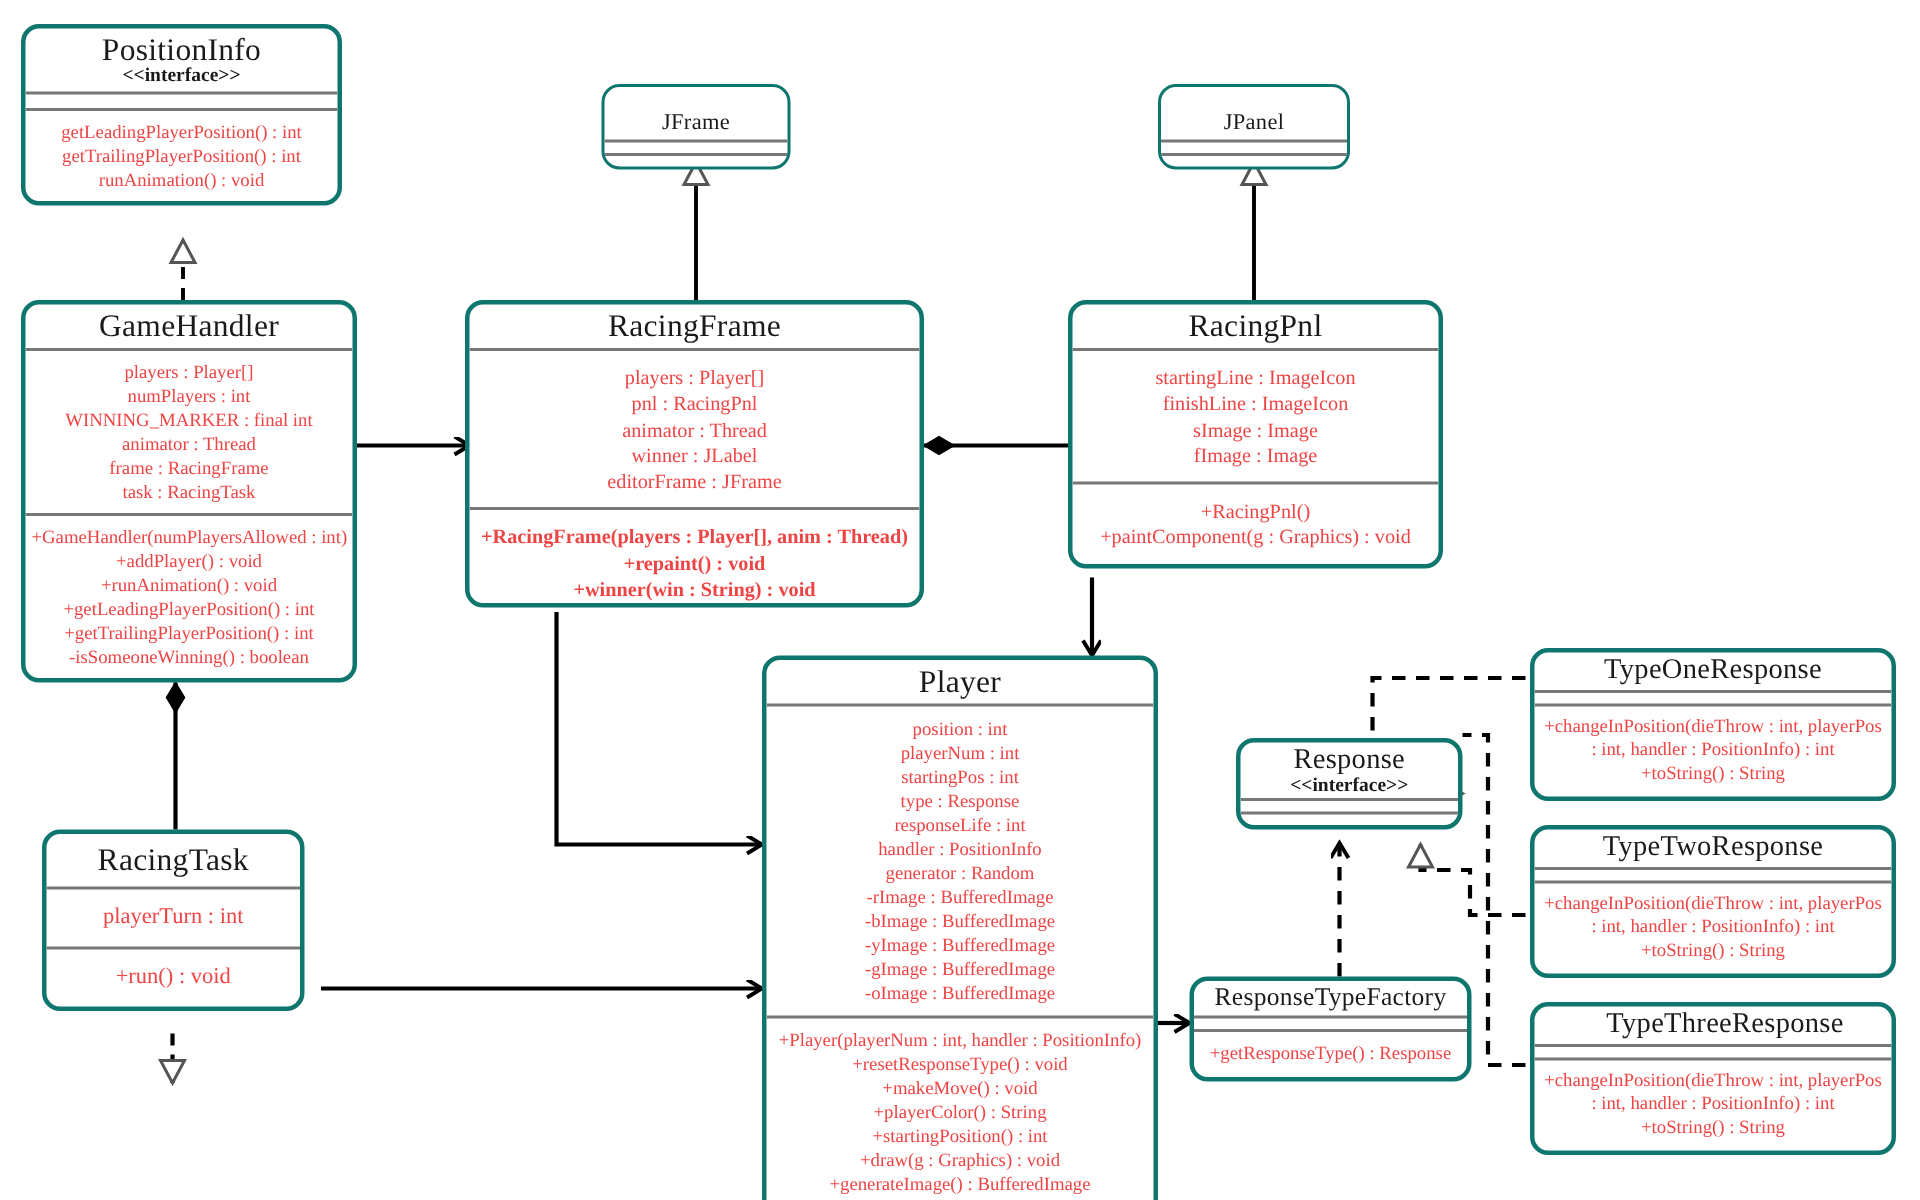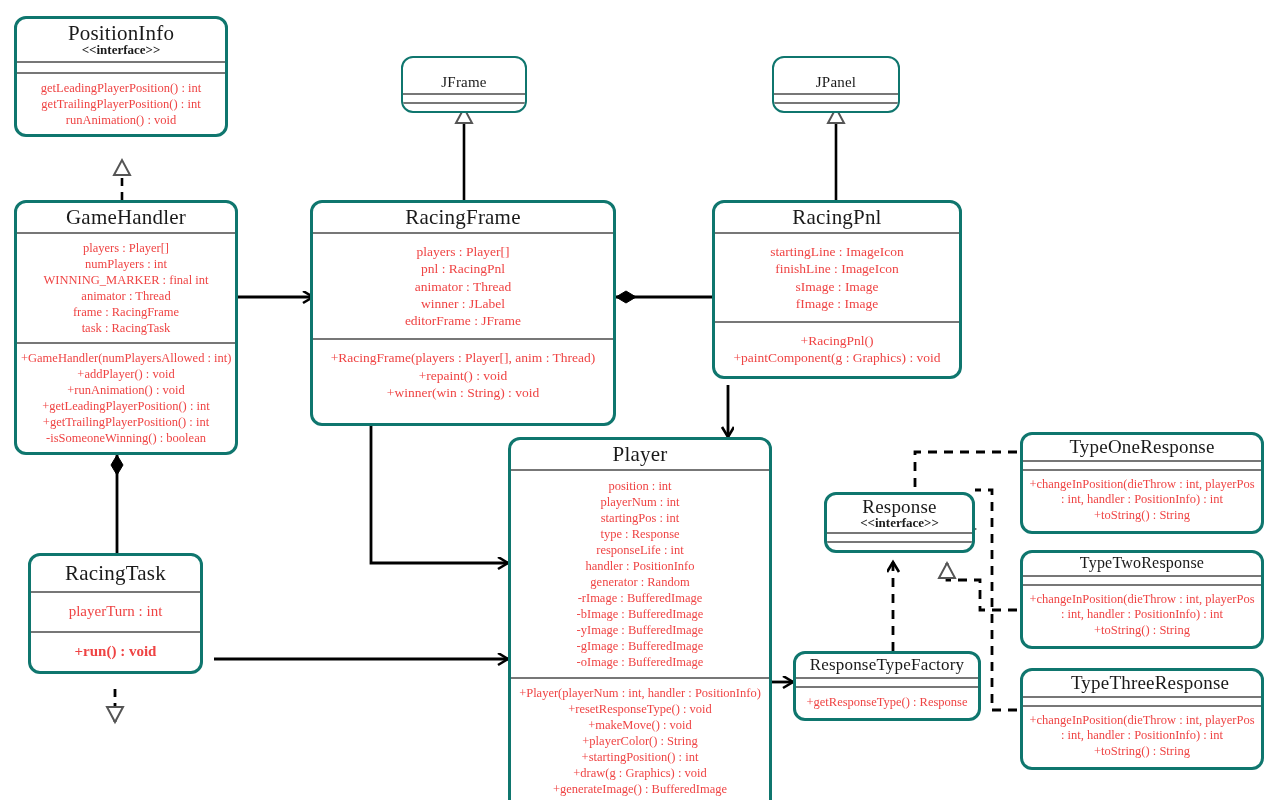--- a/index.html
+++ b/index.html
@@ -222,21 +222,21 @@
     <div class="cls-header">
       <div class="cls-name">RacingFrame</div>
     </div>
     <div class="cls-section" style="padding:9px 4px 9px 4px;">
       <div class="member md">players : Player[]</div>
       <div class="member md">pnl : RacingPnl</div>
       <div class="member md">animator : Thread</div>
       <div class="member md">winner : JLabel</div>
       <div class="member md">editorFrame : JFrame</div>
     </div>
-    <div class="cls-section" style="padding:9px 4px 22px 4px;">
+    <div class="cls-section" style="padding:9px 4px 1px 4px;font-weight:bold;">
       <div class="member md">+RacingFrame(players : Player[], anim : Thread)</div>
       <div class="member md">+repaint() : void</div>
       <div class="member md">+winner(win : String) : void</div>
     </div>
   </div>
 
   <div class="uml-class" style="left:712px; top:200px; width:250px;">
     <div class="cls-header">
       <div class="cls-name">RacingPnl</div>
     </div>
@@ -252,21 +252,21 @@
     </div>
   </div>
 
   <div class="uml-class" style="left:28px; top:553px; width:175px;">
     <div class="cls-header" style="padding:6px 6px 7px 6px;">
       <div class="cls-name">RacingTask</div>
     </div>
     <div class="cls-section" style="padding:9px 4px 10px 4px;">
       <div class="member lg">playerTurn : int</div>
     </div>
-    <div class="cls-section" style="padding:9px 4px 10px 4px;font-weight:bold;">
+    <div class="cls-section" style="padding:9px 4px 10px 4px;">
       <div class="member lg">+run() : void</div>
     </div>
   </div>
 
 
   <div class="uml-class" style="left:508px; top:437px; width:264px;">
     <div class="cls-header">
       <div class="cls-name">Player</div>
     </div>
     <div class="cls-section" style="padding:7px 4px 7px 4px;">
@@ -320,21 +320,21 @@
     </div>
     <div class="cls-section empty-sm"></div>
     <div class="cls-section" style="padding:6px 6px 8px 6px;">
       <div class="member wrap">+changeInPosition(dieThrow : int, playerPos : int, handler : PositionInfo) : int</div>
       <div class="member">+toString() : String</div>
     </div>
   </div>
 
   <div class="uml-class" style="left:1020px; top:550px; width:244px;">
     <div class="cls-header" style="padding:2px 4px 3px 4px;">
-      <div class="cls-name" style="font-size:16px;">TypeTwoResponse</div>
+      <div class="cls-name" style="font-size:19px;">TypeTwoResponse</div>
     </div>
     <div class="cls-section empty-sm"></div>
     <div class="cls-section" style="padding:6px 6px 8px 6px;">
       <div class="member wrap">+changeInPosition(dieThrow : int, playerPos : int, handler : PositionInfo) : int</div>
       <div class="member">+toString() : String</div>
     </div>
   </div>
 
   <div class="uml-class" style="left:1020px; top:668px; width:244px;">
     <div class="cls-header" style="padding:2px 4px 3px 20px;">

